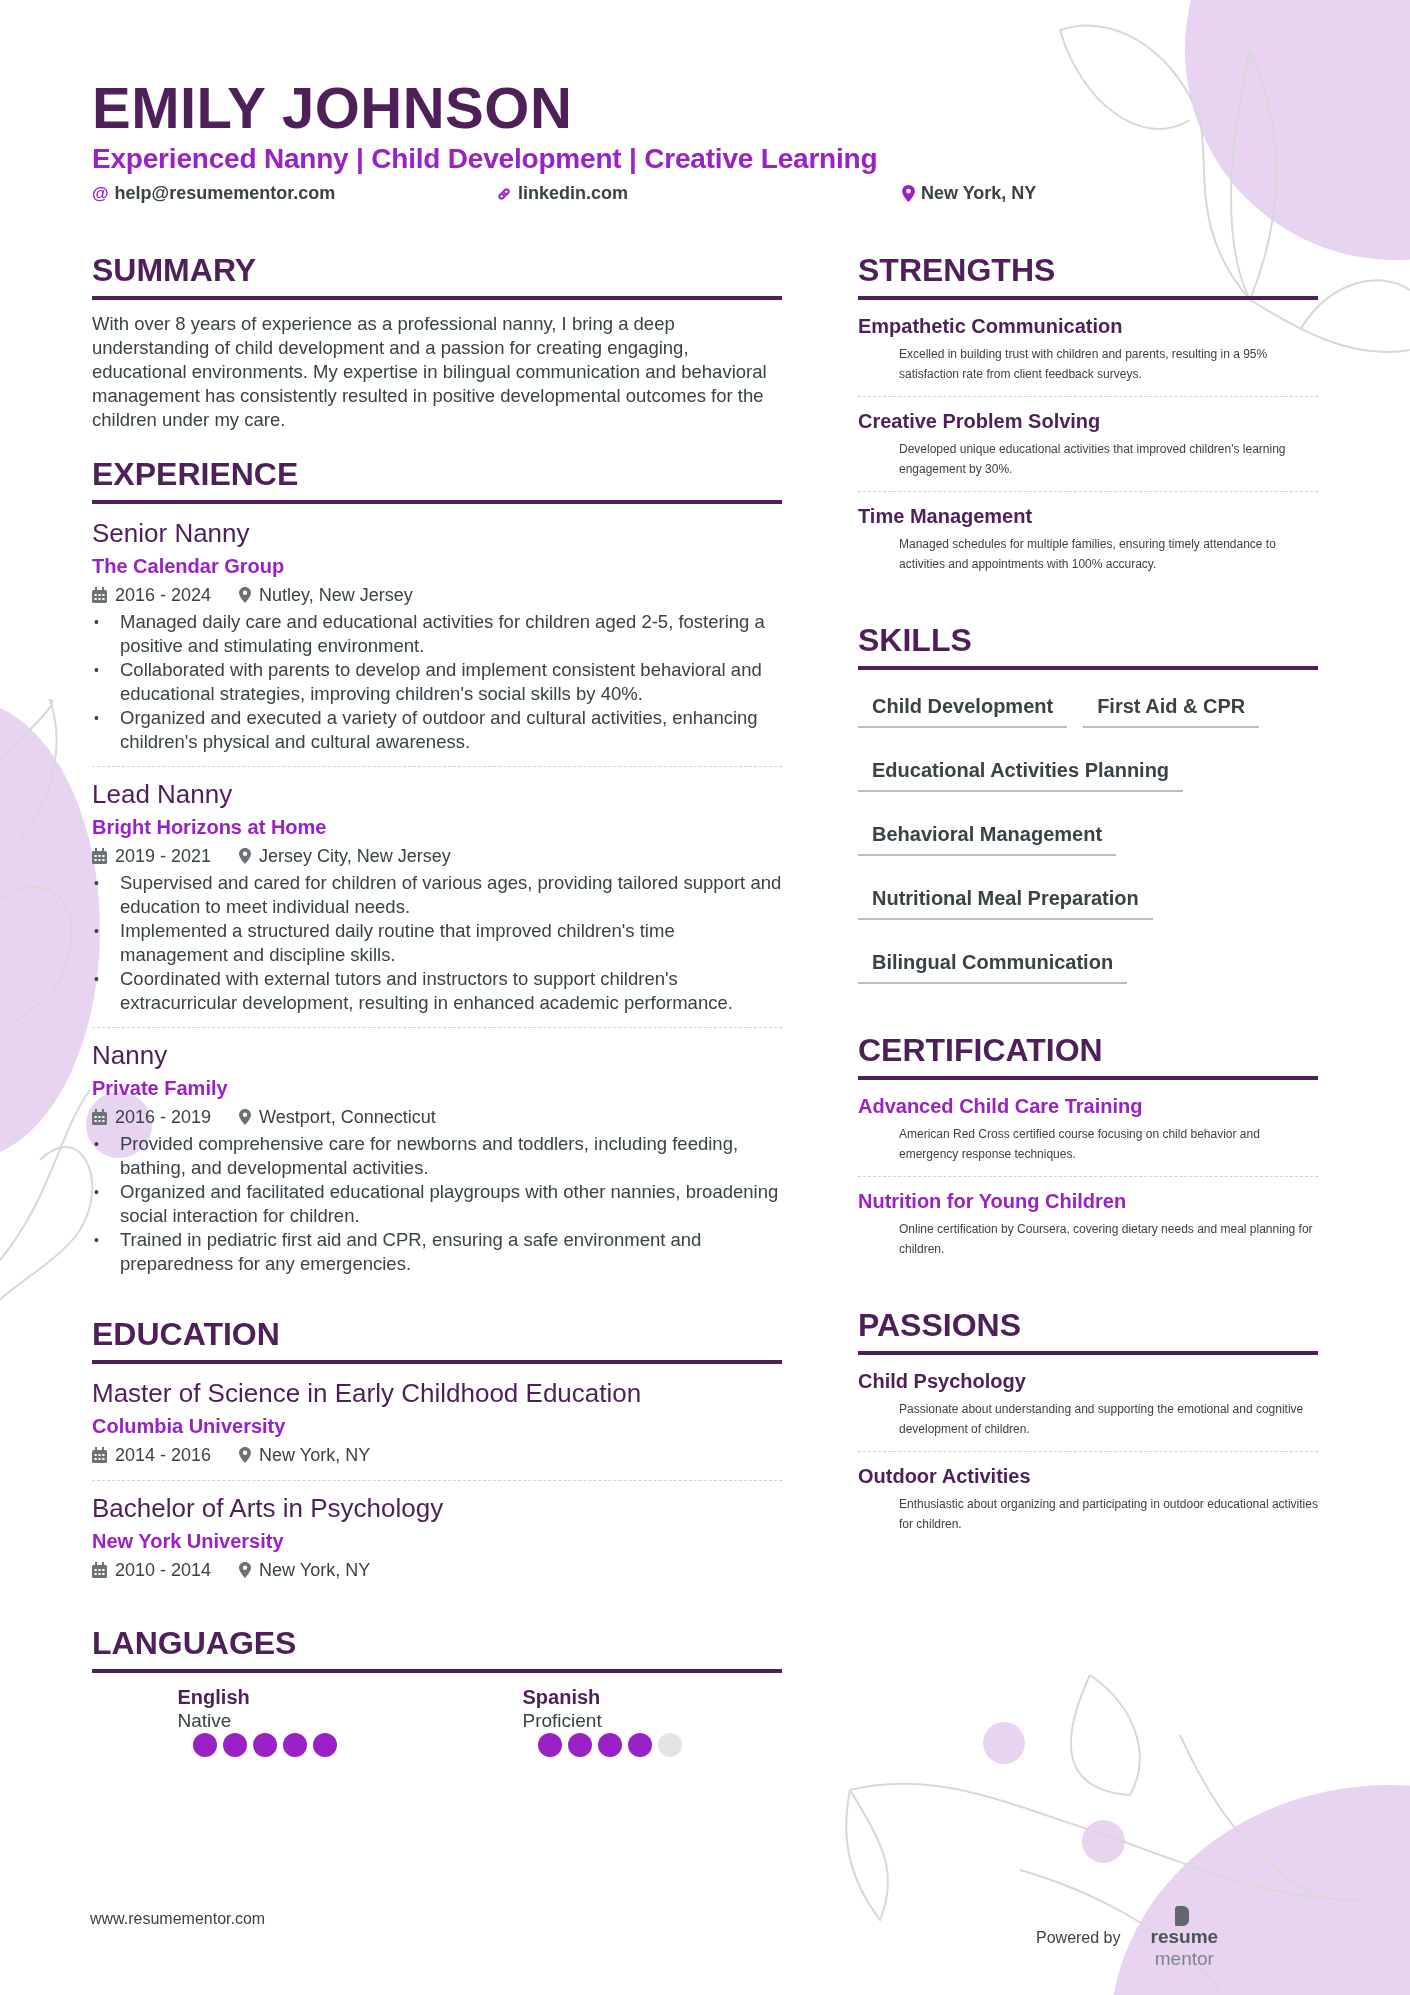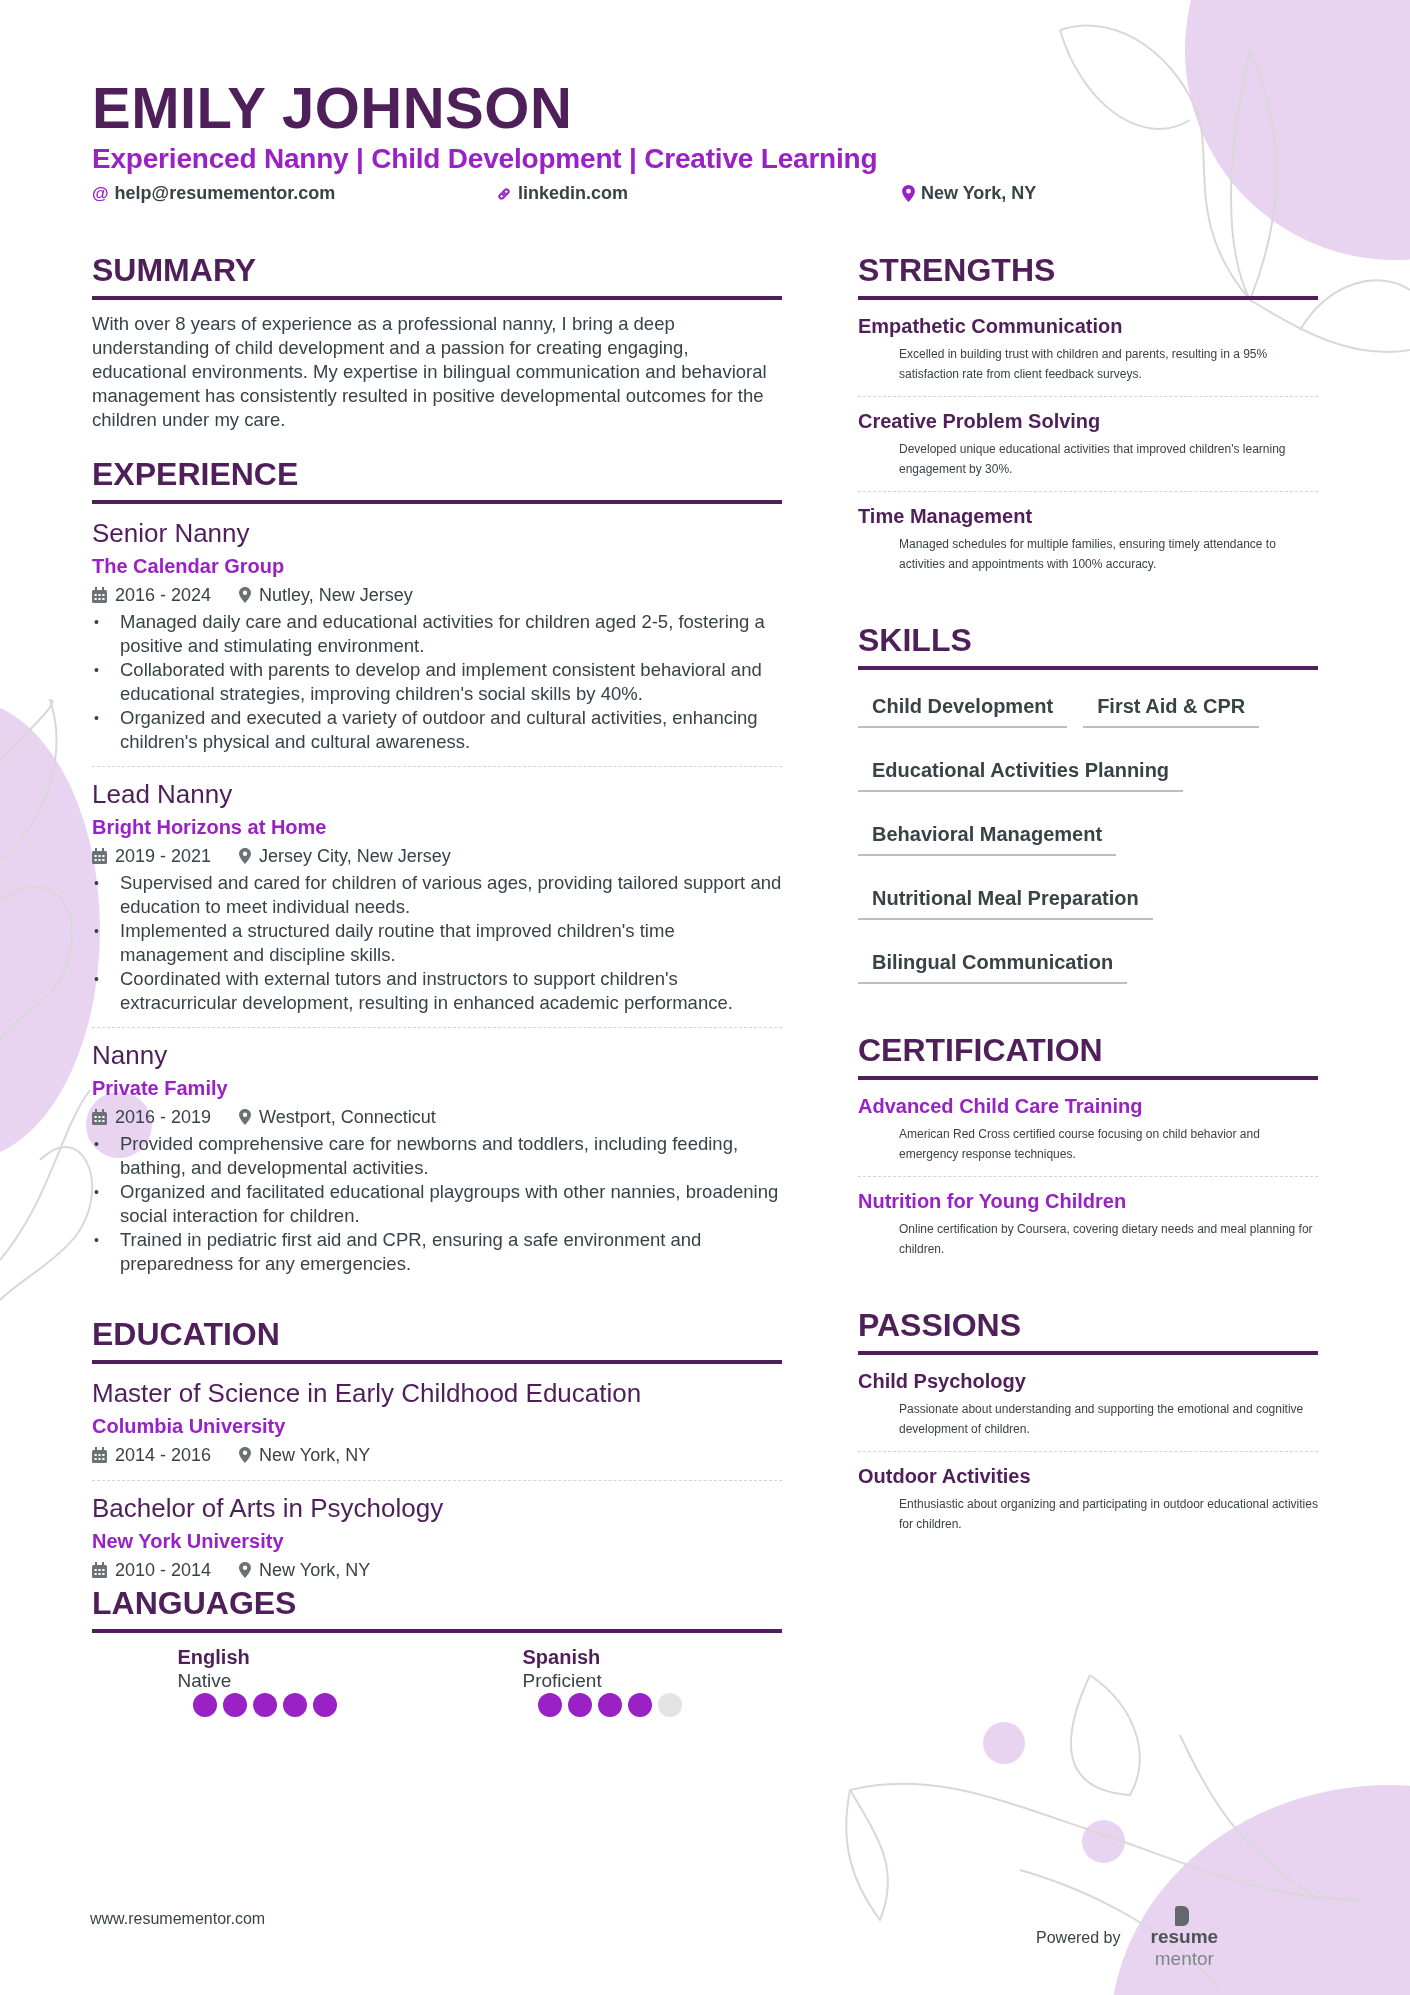--- a/index.html
+++ b/index.html
@@ -288,21 +288,21 @@
           <span class="ic loc-ic">
               <svg width="12" height="16" viewBox="0 0 12 16">
                 <path d="M6 0 C2.7 0 0 2.6 0 5.8 C0 10 6 16 6 16 C6 16 12 10 12 5.8 C12 2.6 9.3 0 6 0 Z M6 8 A2.2 2.2 0 1 1 6 3.6 A2.2 2.2 0 1 1 6 8 Z" fill="#6b7275"></path>
               </svg>
             </span>
           <span>New York, NY</span>
         </div>
       </div>
     </section>
 
-    <section style="">
+    <section style="margin-top:40px;">
       <h2 class="sec-title">LANGUAGES</h2>
       <div class="langs">
         <div class="lang">
           <div class="lang-text">
             <div class="lang-name">English</div>
             <div class="lang-level">Native</div>
           </div>
           <div class="dots">
             <span class="dot"></span>
             <span class="dot"></span>

